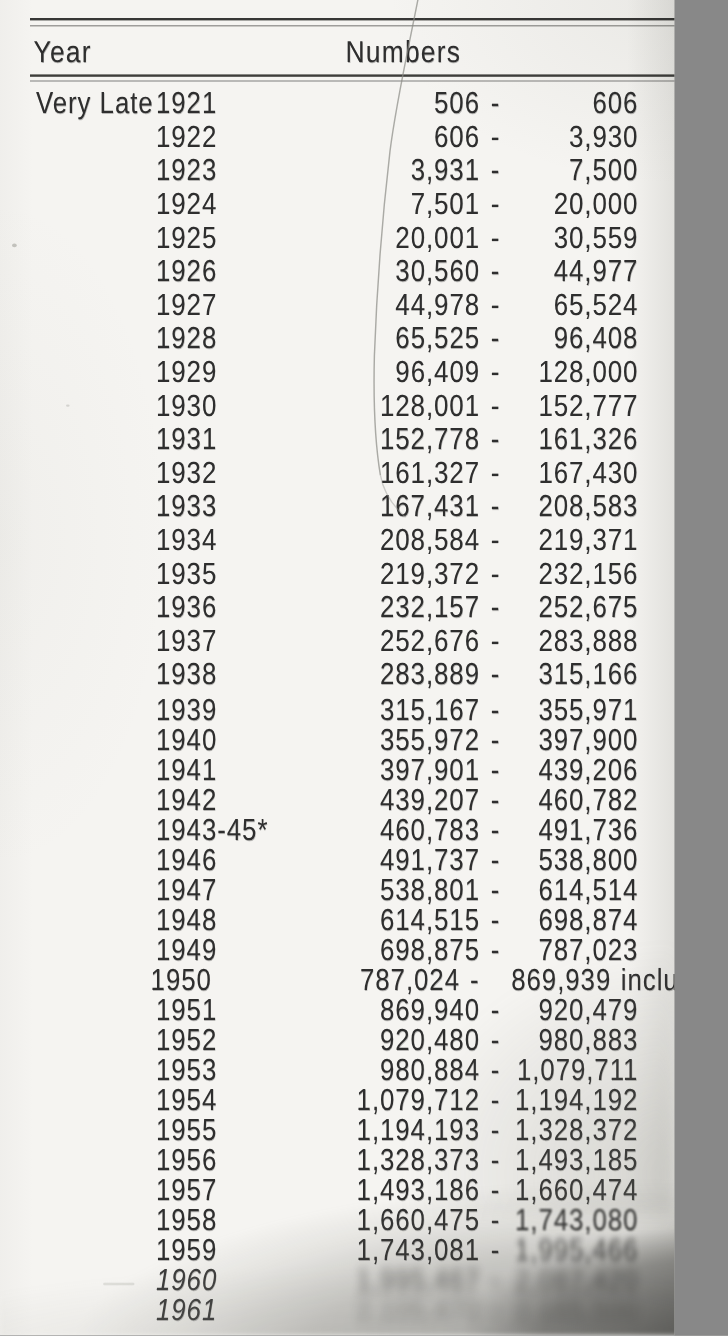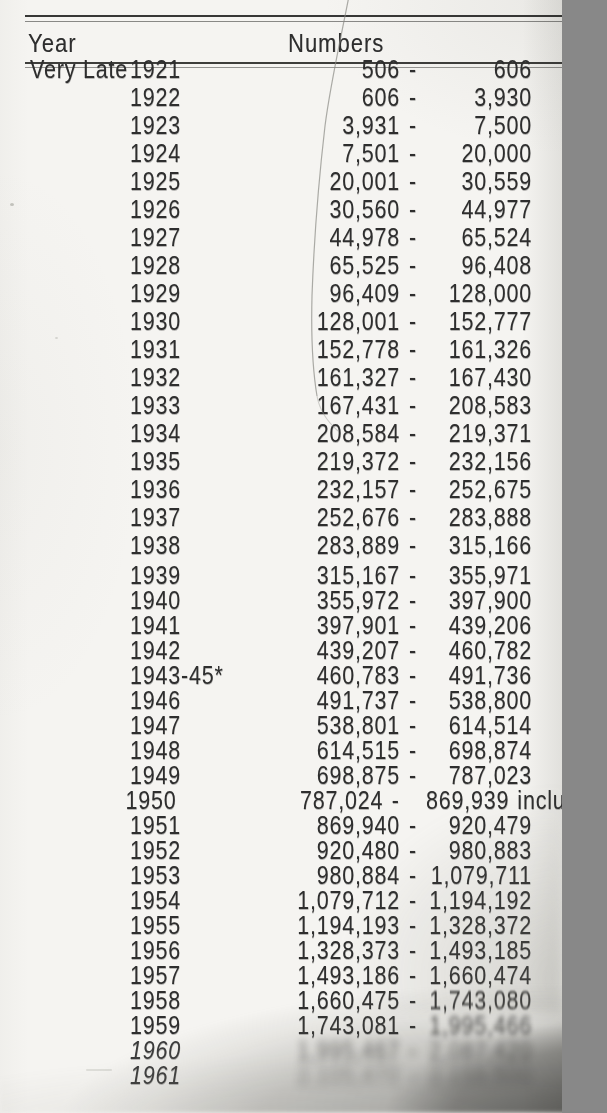--- a/index.html
+++ b/index.html
@@ -20,21 +20,21 @@
   .rule-top-b{top:21px;height:1.3px;opacity:.5;}
   .rule-mid-a{top:62px;height:2px;opacity:.85;}
   .rule-mid-b{top:66.6px;height:1.2px;opacity:.45;}
   .hdr{
     position:absolute;top:31px;font-size:22px;letter-spacing:1px;
     transform:scaleY(1.15);
     text-shadow:.3px .3px .5px rgba(40,40,40,.35);
   }
   .hdr-year{left:28px;}
   .hdr-numbers{left:288px;}
-  .rows{position:absolute;top:56px;left:0;width:607px;}
+  .rows{position:absolute;top:72px;left:0;width:607px;}
   .row{
     display:flex;align-items:center;
     padding-left:30px;
     font-size:21.5px;letter-spacing:.8px;
     transform:scaleY(1.18);
     text-shadow:.3px .3px .5px rgba(40,40,40,.3);
     white-space:nowrap;
   }
   .r-tall{height:28px;}
   .r-short{height:25px;}

